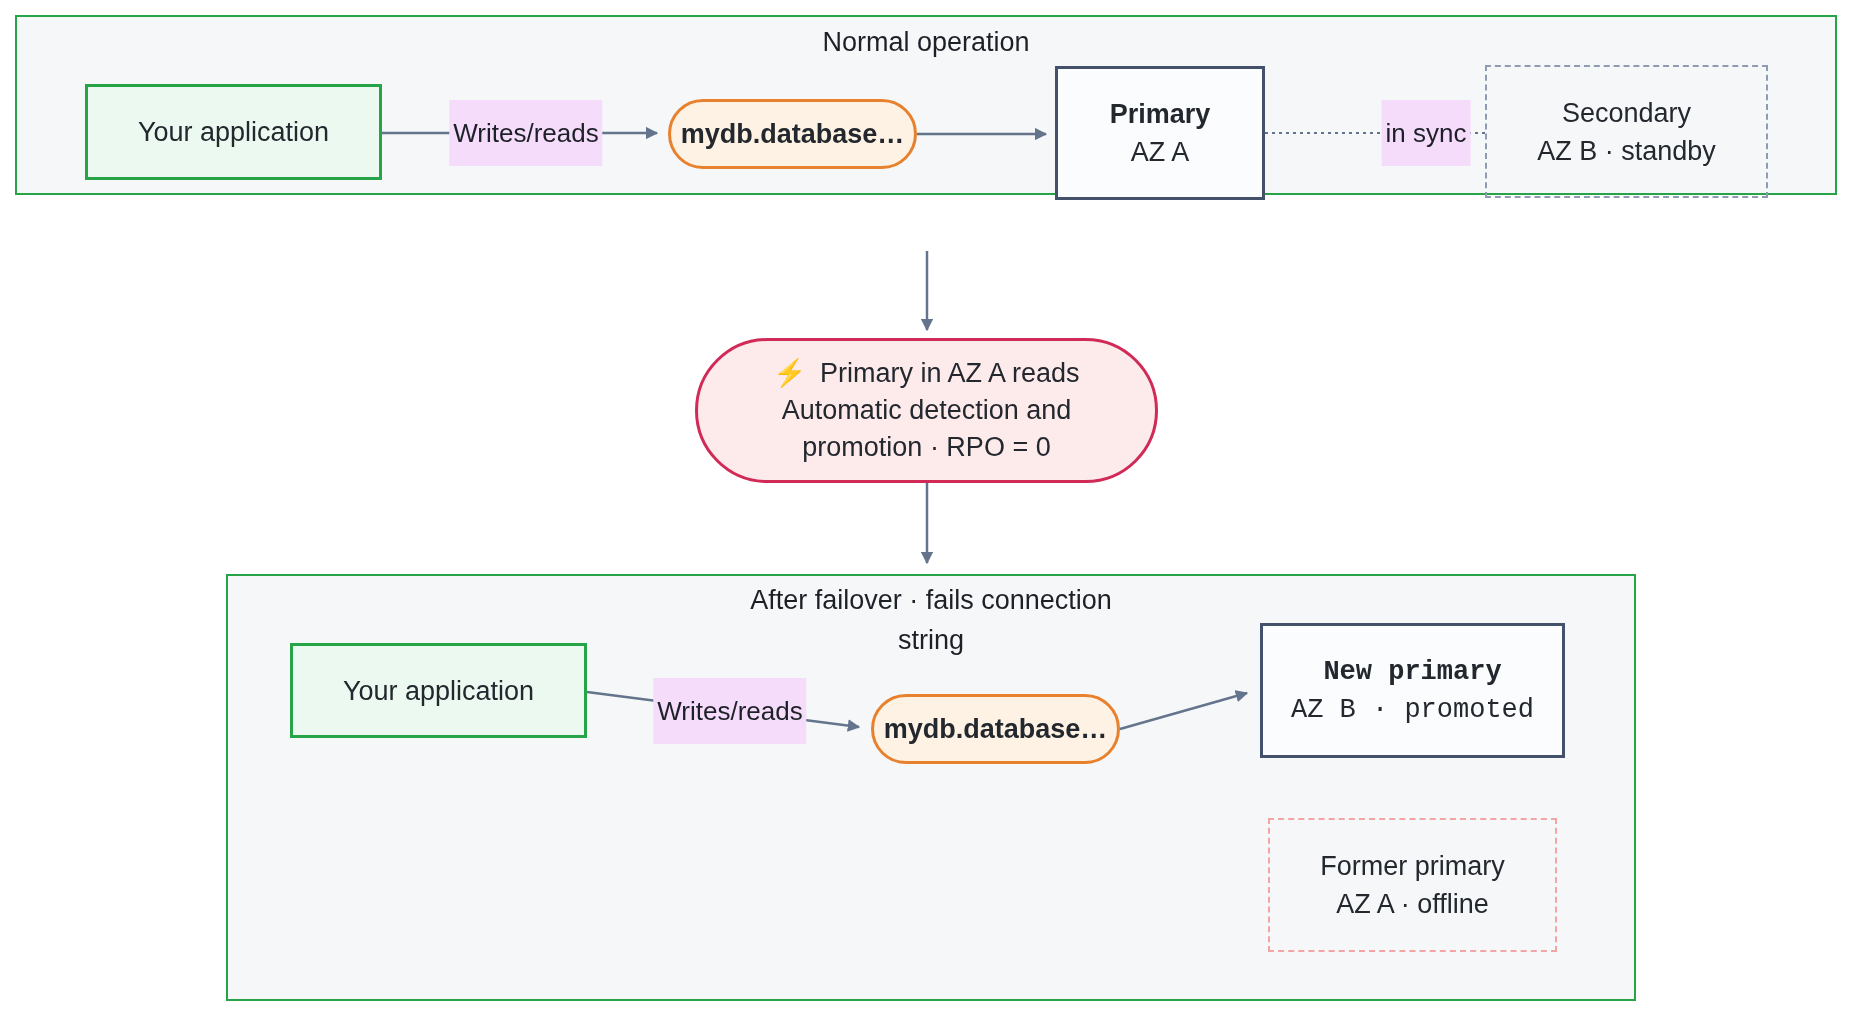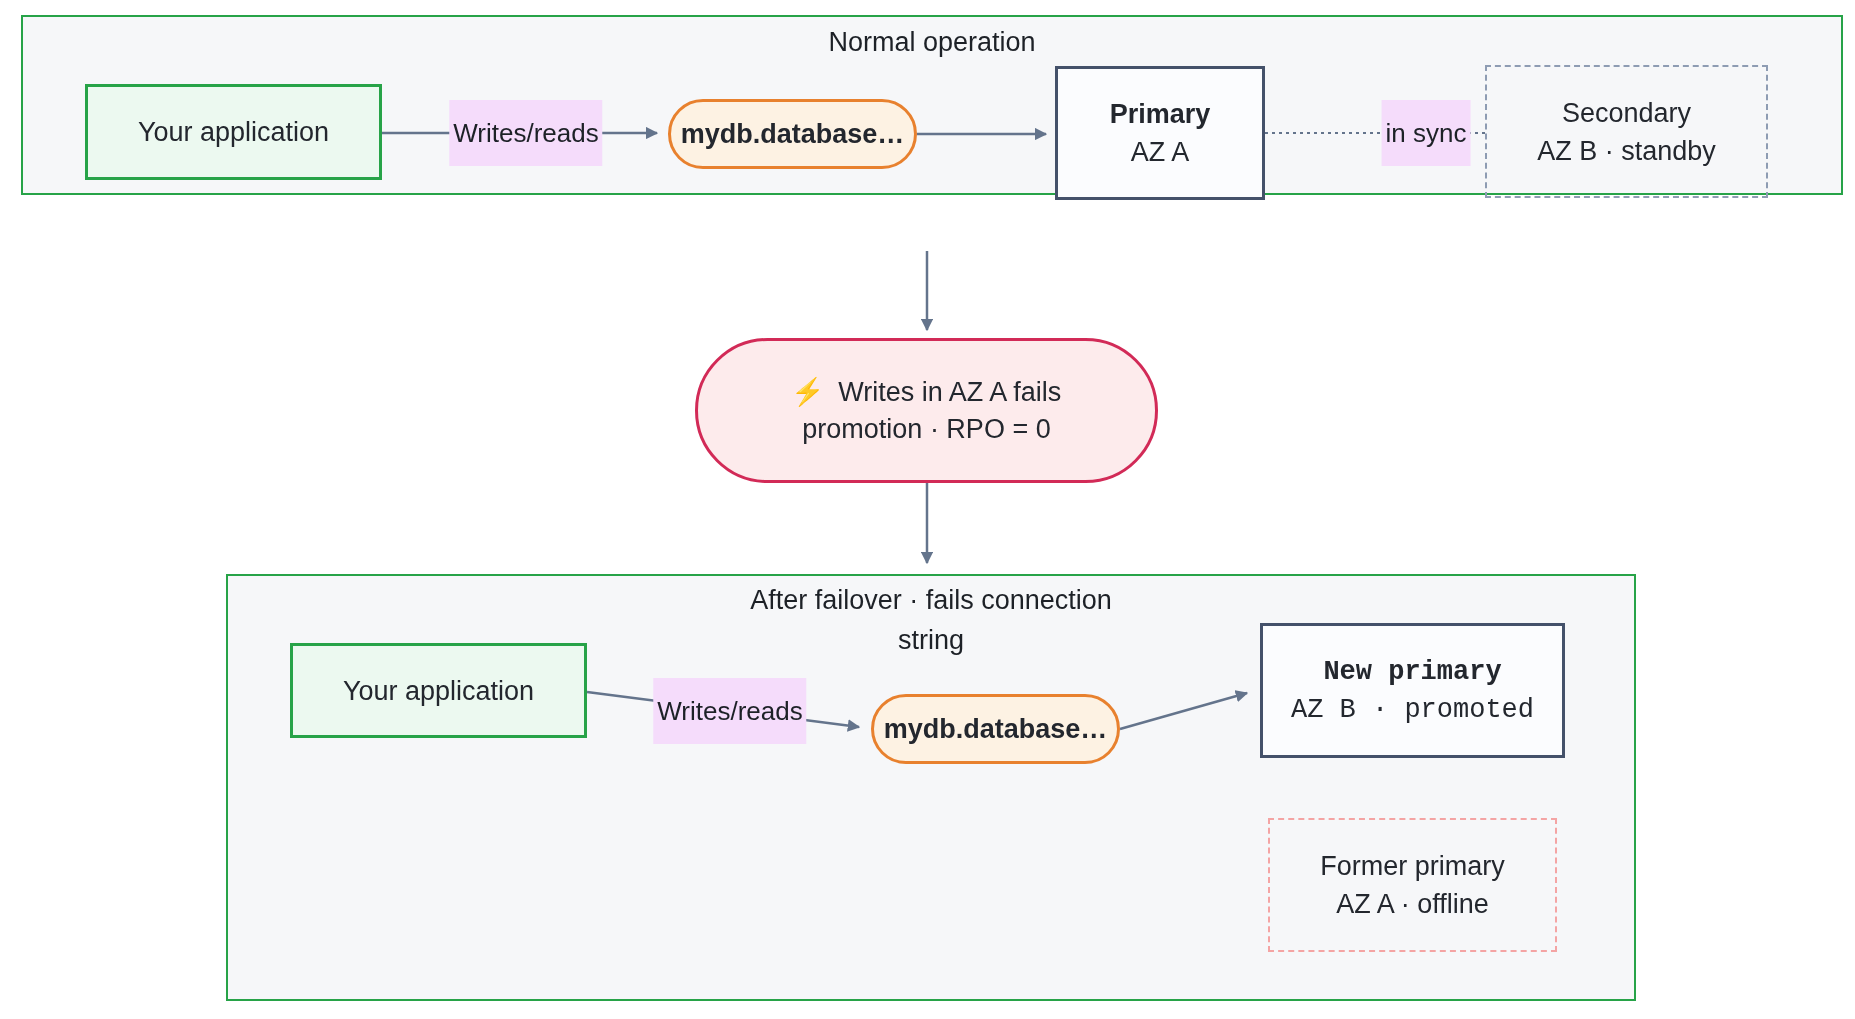--- a/index.html
+++ b/index.html
@@ -12,21 +12,21 @@
     overflow:hidden;
   }
   
   .container{
     position:absolute;
     background:var(--container-fill,#f6f7f9);
     border:2px solid var(--green,#27a348);
     box-sizing:border-box;
     z-index:0;
   }
-  #top-container{left:21px;top:15px;width:1822px;height:180px;}
+  #top-container{left:15px;top:15px;width:1822px;height:180px;}
   #bottom-container{left:226px;top:574px;width:1410px;height:427px;}
   .container-title{
     position:absolute;left:0;top:6px;width:100%;
     text-align:center;font-size:27px;line-height:38px;color:#1d2127;
     z-index:3;
   }
   
   #edges{position:absolute;left:0;top:0;z-index:1;}
   
   .node{
@@ -130,22 +130,23 @@
 
   <div class="edge-label" id="edge-label-in-sync">in sync</div>
 
   <div id="secondary-node" class="node ghost-node">
     <span>Secondary</span>
     <span>AZ B · standby</span>
   </div>
 
   <div id="failover-node" class="node event-node">
     <span>
-      <span class="lightning-icon">⚡</span><span>Writes in AZ A fails</span>
+      <span class="lightning-icon">⚡</span><span>Primary in AZ A reads</span>
     </span>
+    <span>Automatic detection and</span>
     <span>promotion · RPO = 0</span>
   </div>
 
   <div id="app-node-bottom" class="node app-node">
     <span>Your application</span>
   </div>
 
   <div class="edge-label" id="edge-label-writes-bottom">Writes/reads</div>
 
   <div id="endpoint-node-bottom" class="node endpoint-node">

